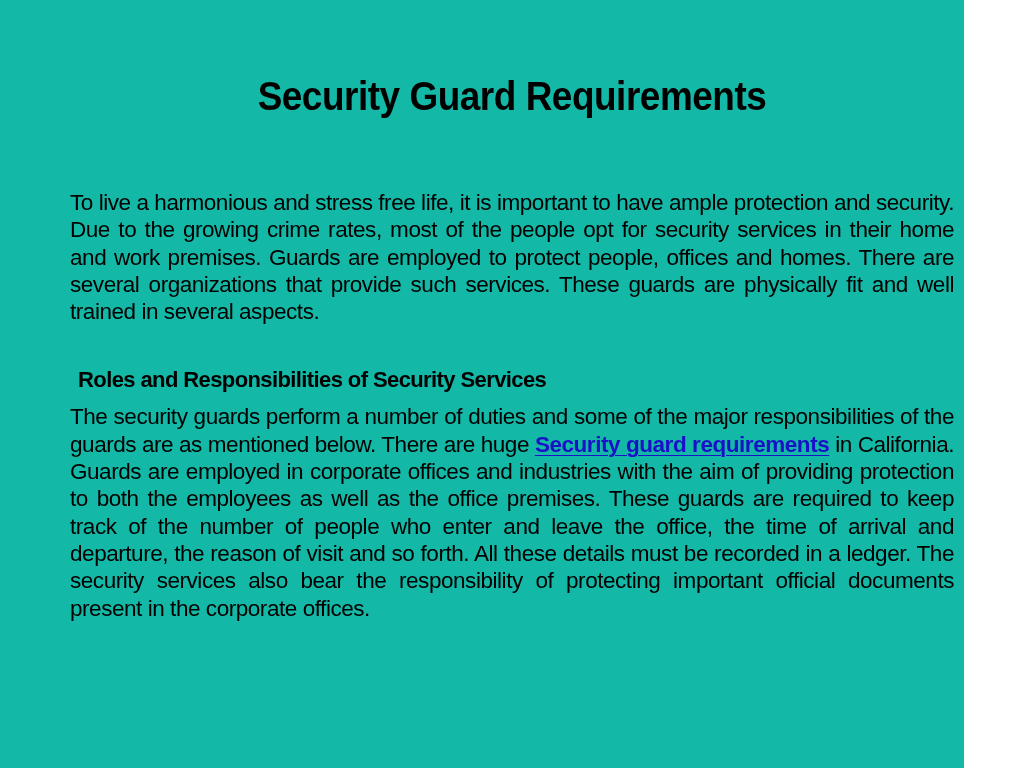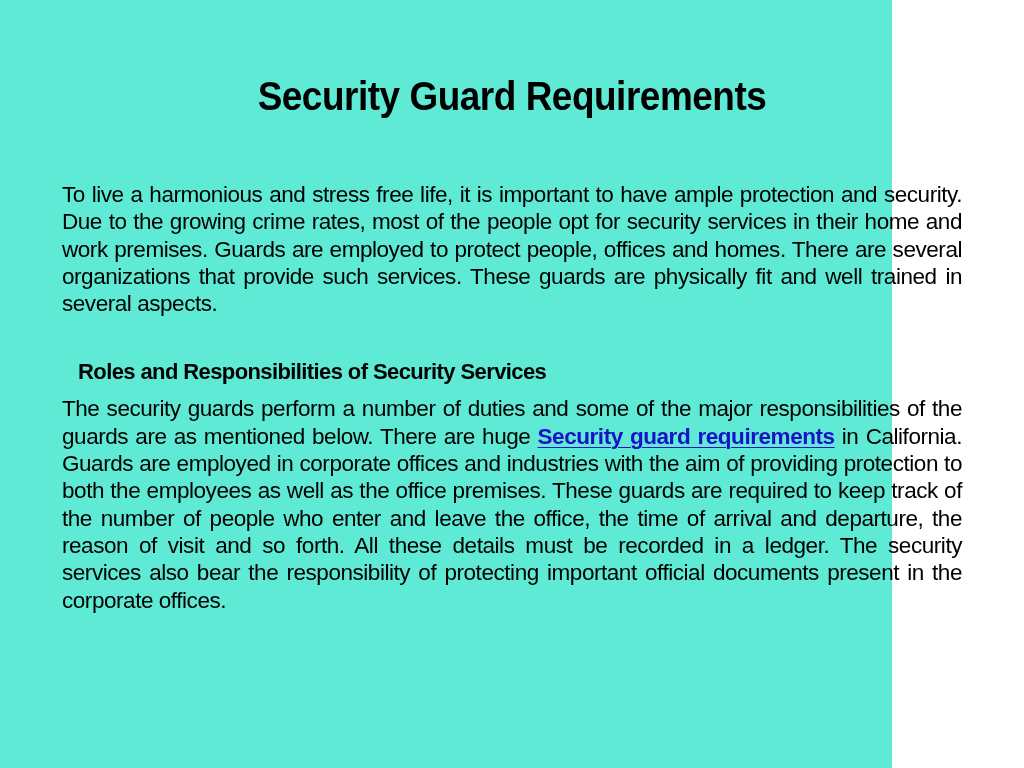--- a/index.html
+++ b/index.html
@@ -11,22 +11,22 @@
       width: 1024px;
       height: 768px;
       position: relative;
       overflow: hidden;
       font-family: "Liberation Sans", "DejaVu Sans", sans-serif;
       color: #000000;
     }
     .slide {
       position: absolute;
       left: 0; top: 0;
-      width: 892px; height: 768px;
-      background: #5eead4;
+      width: 964px; height: 768px;
+      background: #14b8a6;
     }
     .title {
       position: absolute;
       left: 0;
       top: 66px;
       width: 1024px;
       text-align: center;
       font-size: 41px;
       font-weight: bold;
       letter-spacing: -0.5px;
@@ -35,21 +35,21 @@
       transform: scaleX(0.9);
       transform-origin: center;
     }
     .body {
       position: absolute;
       left: 62px;
       top: 181px;
       width: 900px;
     }
     .para {
-      margin: 0;
+      margin: 8px;
       font-size: 22.5px;
       line-height: 27.3px;
       text-align: justify;
       text-align-last: left;
       letter-spacing: -0.45px;
       word-spacing: 0px;
     }
     .para-1 {
       margin-bottom: 40px;
     }

